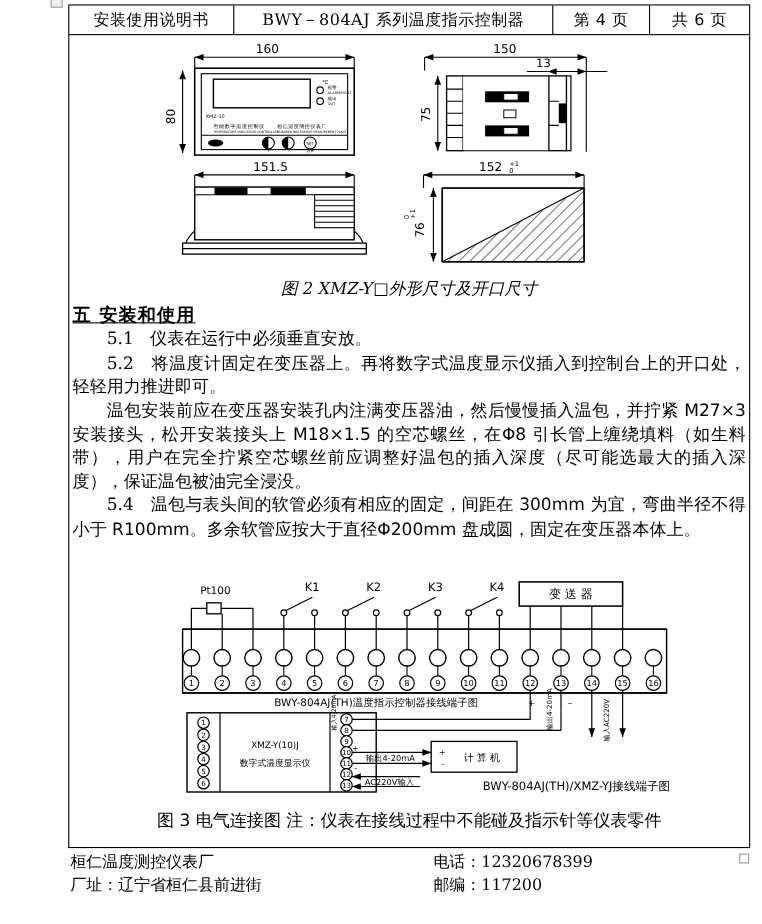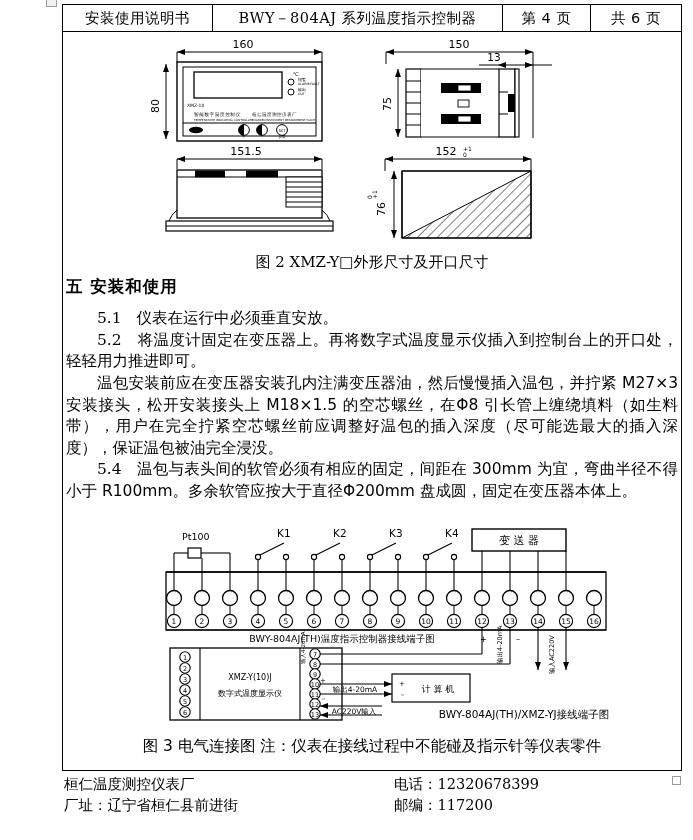--- a/index.html
+++ b/index.html
@@ -23,22 +23,22 @@
   
   .frame{position:absolute;left:62px;top:32px;width:620px;height:738px;
          border-left:1.5px solid #000;border-right:1.5px solid #000;box-sizing:border-box;}
   .footline{position:absolute;left:62px;top:770px;width:620px;height:0;
             border-top:1.5px solid #000;}
 
   
   .bodytext{position:absolute;left:66px;top:252px;width:612px;
             font-size:15.5px;line-height:21.6px;text-align:justify;}
   .fig-cap{text-align:center;font-size:15px;margin:0 0 2px 0;
-           font-family:"DejaVu Serif","Liberation Serif",serif;}
-  .sec-h{font-weight:bold;font-size:16.5px;margin:1px 0 11px 0;letter-spacing:1px;}
+           font-family:"DejaVu Serif","Liberation Serif",serif;font-style:italic;}
+  .sec-h{font-weight:bold;font-size:16.5px;margin:1px 0 1px 0;letter-spacing:1px;text-decoration:underline;}
   .para{margin:0;text-indent:2em;}
 
   
   .fig2{position:absolute;left:46px;top:34px;width:692px;height:212px;}
   .fig3{position:absolute;left:62px;top:524px;width:620px;height:212px;}
 
   
   .fig3cap{position:absolute;left:66px;top:736px;width:612px;
            font-size:15.5px;text-align:center;}
 

